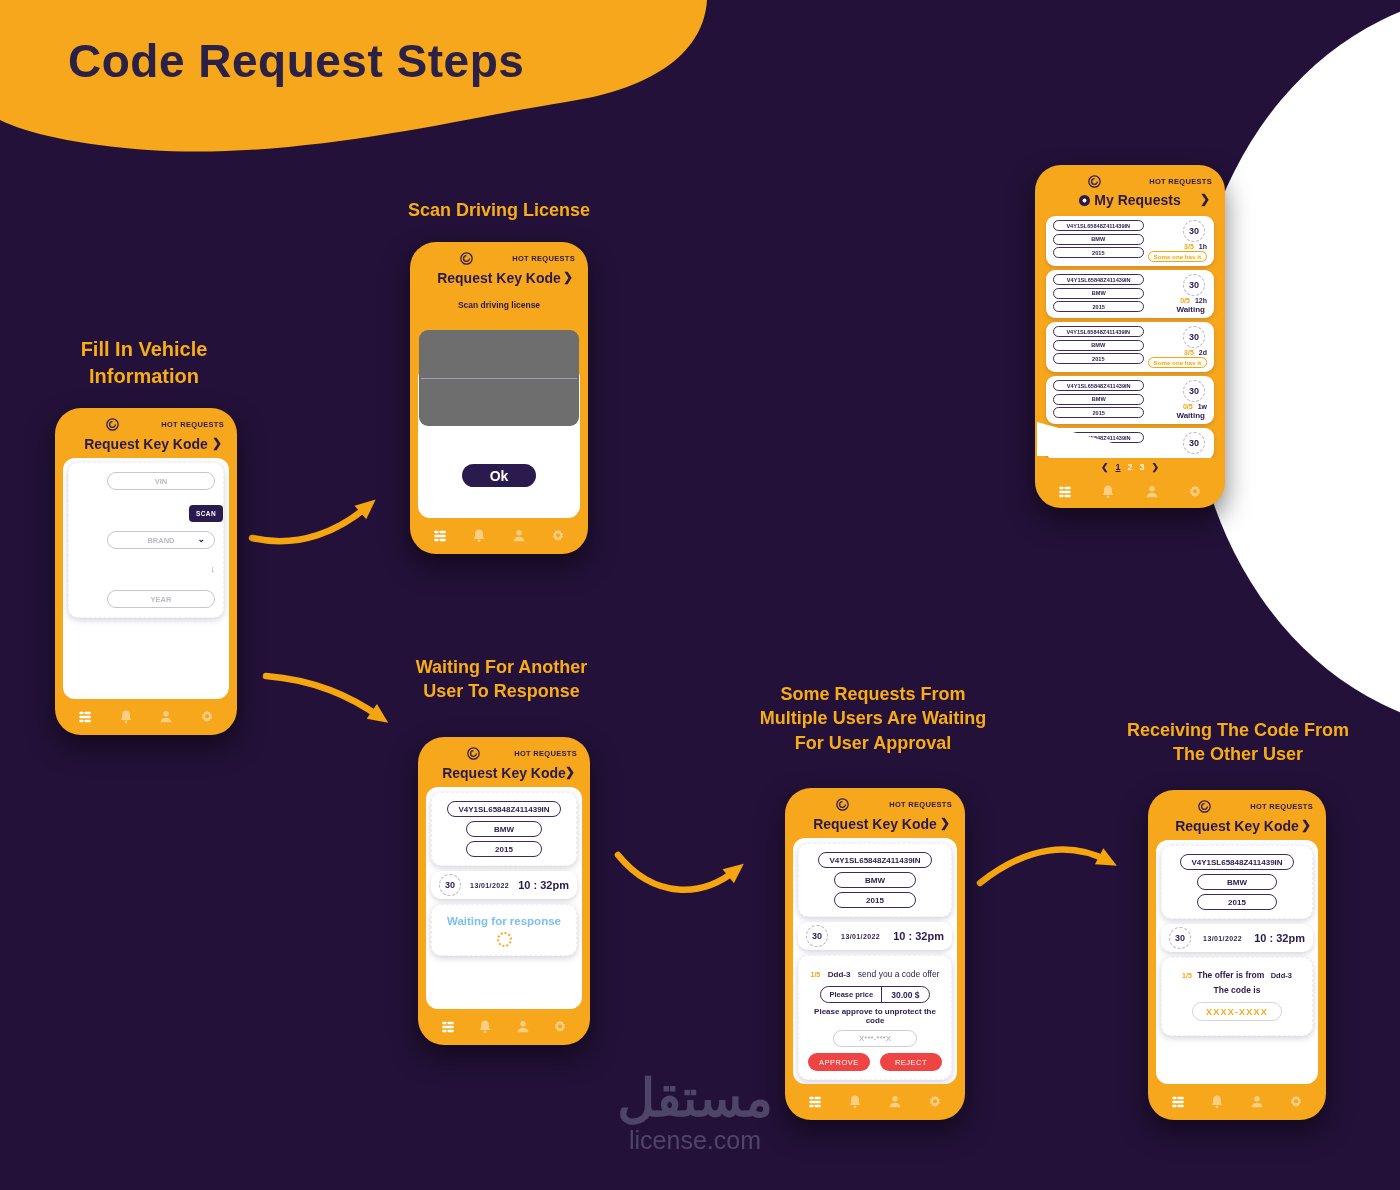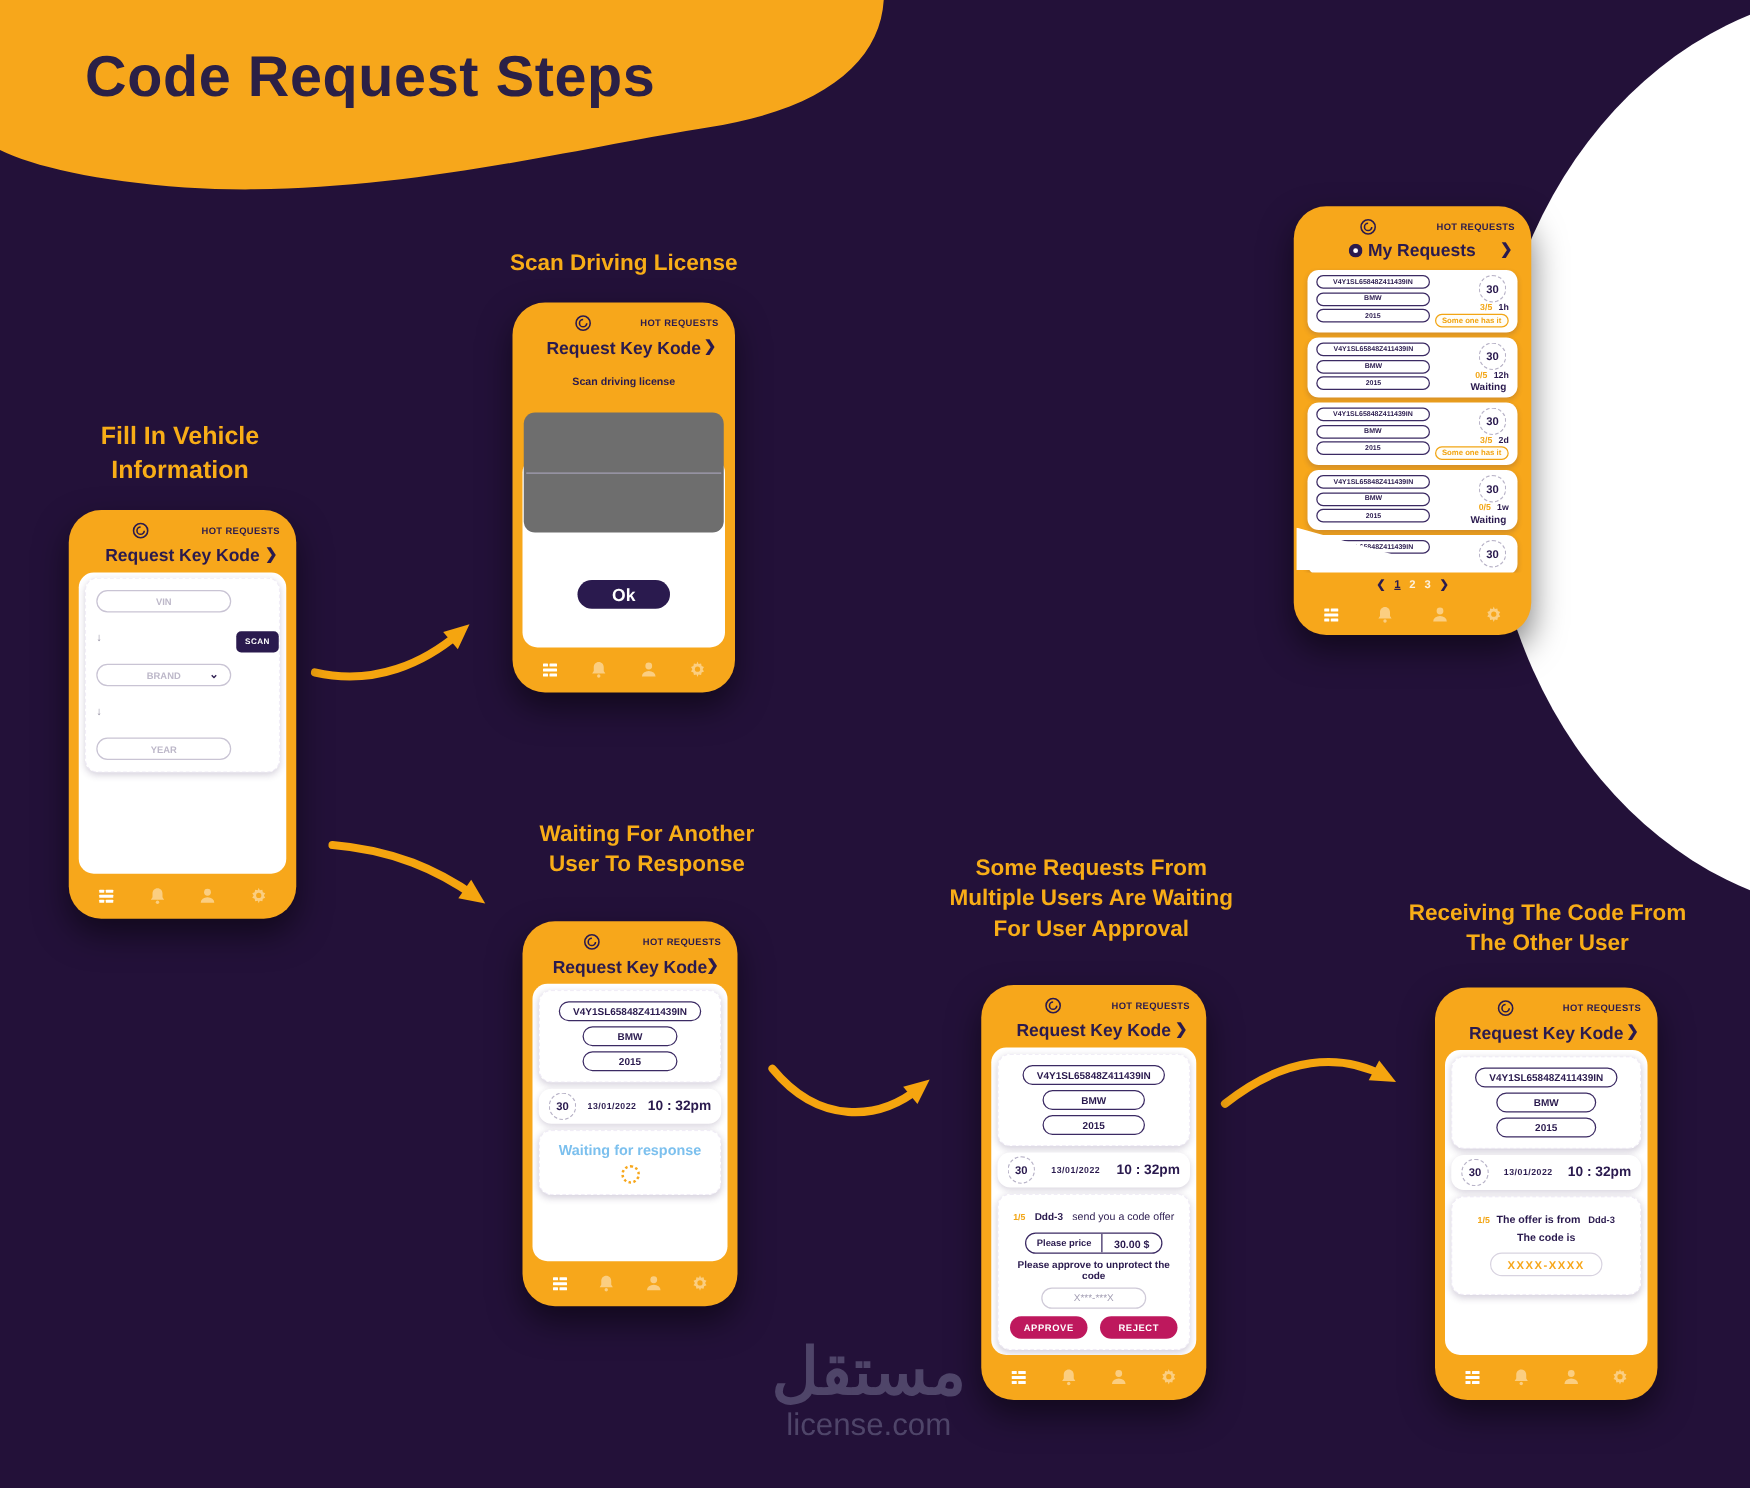--- a/index.html
+++ b/index.html
@@ -8,21 +8,21 @@
   
   .blob-top{position:absolute;left:0;top:0;width:720px;height:165px;}
   .blob-white{position:absolute;left:1190px;top:-8px;width:620px;height:740px;background:#ffffff;border-radius:50%;}
 
   .main-title{position:absolute;left:68px;top:34px;font-size:46px;font-weight:bold;color:#2b2046;letter-spacing:.5px;}
 
   .ann{position:absolute;color:#F8AD17;font-weight:bold;text-align:center;line-height:1.35;}
   .ann.n1{left:955px;top:74px;width:340px;font-size:19px;}
   .ann.n2{left:384px;top:198px;width:230px;font-size:18px;}
   .ann.n3{left:38px;top:336px;width:212px;font-size:20px;}
-  .ann.n4{left:410px;top:655px;width:215px;font-size:18px;}
+  .ann.n4{left:394px;top:655px;width:215px;font-size:18px;}
   .ann.n5{left:747px;top:682px;width:252px;font-size:18px;}
   .ann.n6{left:1122px;top:718px;width:232px;font-size:18px;}
 
   .arrows{position:absolute;left:0;top:0;pointer-events:none;}
 
   
   .phone{position:absolute;background:#F7A71B;border-radius:26px;box-shadow:0 12px 26px rgba(0,0,0,.5);display:flex;flex-direction:column;padding:6px 6px 0;box-sizing:border-box;}
   .p-top{display:flex;align-items:center;height:17px;padding:2px 7px 0;}
   .p-logo{margin-left:24%;width:15px;height:15px;flex:none;}
   .p-hot{margin-left:auto;font-size:7.5px;font-weight:bold;color:#2A1A4E;letter-spacing:.3px;}
@@ -37,21 +37,21 @@
   
   .card{background:#fff;border-radius:10px;box-shadow:0 2px 6px rgba(60,40,90,.22);border:1px dashed #f1edf7;}
   .pill-dark{border:1.3px solid #3b2a63;border-radius:999px;padding:2.5px 10px;font-size:8px;font-weight:bold;color:#2A1A4E;text-align:center;min-width:62%;box-sizing:border-box;}
   .t30{width:22px;height:22px;border:1.5px dashed #b9b4c8;border-radius:50%;display:flex;align-items:center;justify-content:center;font-weight:bold;color:#2A1A4E;font-size:10px;flex:none;background:#fff;}
   .pills-card{margin:5px;padding:8px 10px;display:flex;flex-direction:column;gap:4px;align-items:center;}
   .timer-row{display:flex;align-items:center;justify-content:space-between;margin:0 5px 5px;padding:3px 8px;background:#fff;border-radius:10px;box-shadow:0 2px 5px rgba(60,40,90,.2);}
   .t-date{font-size:7px;font-weight:bold;color:#2A1A4E;letter-spacing:.4px;}
   .t-time{font-size:11px;font-weight:bold;color:#2A1A4E;}
 
   
-  .veh-card{margin:4px 5px;padding:9px 8px;display:flex;flex-direction:column;align-items:flex-start;gap:16px;position:relative;}
+  .veh-card{margin:4px 5px;padding:9px 8px;display:flex;flex-direction:column;align-items:flex-end;gap:16px;position:relative;}
   .ph-pill{border:1.3px solid #c9c4d4;border-radius:999px;color:#bdb8c9;font-size:7.5px;font-weight:bold;text-align:center;padding:3.5px 0;width:108px;box-sizing:border-box;position:relative;}
   .darr{color:#8f8a9e;font-size:9px;line-height:1;}
   .brand-chev{position:absolute;right:9px;top:2px;color:#2A1A4E;font-weight:bold;font-size:9px;}
   .scan-btn{position:absolute;right:0px;top:42px;background:#2A1A4E;color:#fff;font-size:6.5px;font-weight:bold;padding:5px 7px;border-radius:4px;letter-spacing:.4px;}
 
   
   .scan-instr{text-align:center;font-size:8.5px;font-weight:bold;color:#2A1A4E;margin:8px 0 0;}
   .viewfinder{position:absolute;left:9px;right:9px;top:88px;height:96px;background:#6e6e6e;border-radius:9px;z-index:3;}
   .viewfinder .vline{position:absolute;left:2px;right:2px;top:50%;border-top:1px solid #a39fb4;}
   .screenB{margin-top:56px;}
@@ -66,21 +66,21 @@
   .offer{margin:0 5px 6px;padding:7px 6px 8px;text-align:center;}
   .o-idx{color:#F2A514;font-size:7px;font-weight:bold;margin-right:3px;}
   .o-from{color:#2A1A4E;font-size:8px;font-weight:bold;margin-right:3px;}
   .o-msg{color:#2A1A4E;font-size:8.5px;}
   .quoted{display:inline-flex;border:1.3px solid #3b2a63;border-radius:999px;overflow:hidden;margin:5px auto 4px;font-weight:bold;color:#2A1A4E;align-items:stretch;}
   .q-label{font-size:7.5px;padding:2.5px 8px;border-right:1.3px solid #3b2a63;display:flex;align-items:center;}
   .q-price{font-size:8.5px;padding:2.5px 9px;display:flex;align-items:center;}
   .o-note{font-size:8px;font-weight:bold;color:#2A1A4E;}
   .mask-input{border:1.3px solid #cfcad8;border-radius:999px;color:#a49fb4;font-size:8px;padding:3px 0;margin:5px auto 0;width:58%;}
   .btn-row{display:flex;gap:10px;margin-top:6px;padding:0 3px;}
-  .dark-btn{background:#be185d;color:#fff;border-radius:999px;font-size:7.5px;font-weight:bold;padding:4.5px 0;flex:1;text-align:center;letter-spacing:.5px;}
+  .dark-btn{background:#ef4444;color:#fff;border-radius:999px;font-size:7.5px;font-weight:normal;padding:4.5px 0;flex:1;text-align:center;letter-spacing:.5px;}
 
   
   .code-card{margin:0 5px;padding:12px 6px 14px;text-align:center;}
   .c-line{color:#2A1A4E;font-size:8.5px;font-weight:bold;}
   .c-from{font-size:7.5px;margin-left:4px;}
   .code-pill{border:1.3px solid #d8d3e0;border-radius:999px;width:64%;margin:7px auto 0;padding:3.5px 0;color:#F7A71B;font-weight:bold;font-size:9px;letter-spacing:1.2px;}
 
   
   .mr-title{position:relative;text-align:center;font-weight:bold;color:#2A1A4E;font-size:14px;padding:2px 14px 6px;display:flex;align-items:center;justify-content:center;gap:4px;}
   .mr-title .chev{position:absolute;right:9px;top:2px;font-size:12px;}

